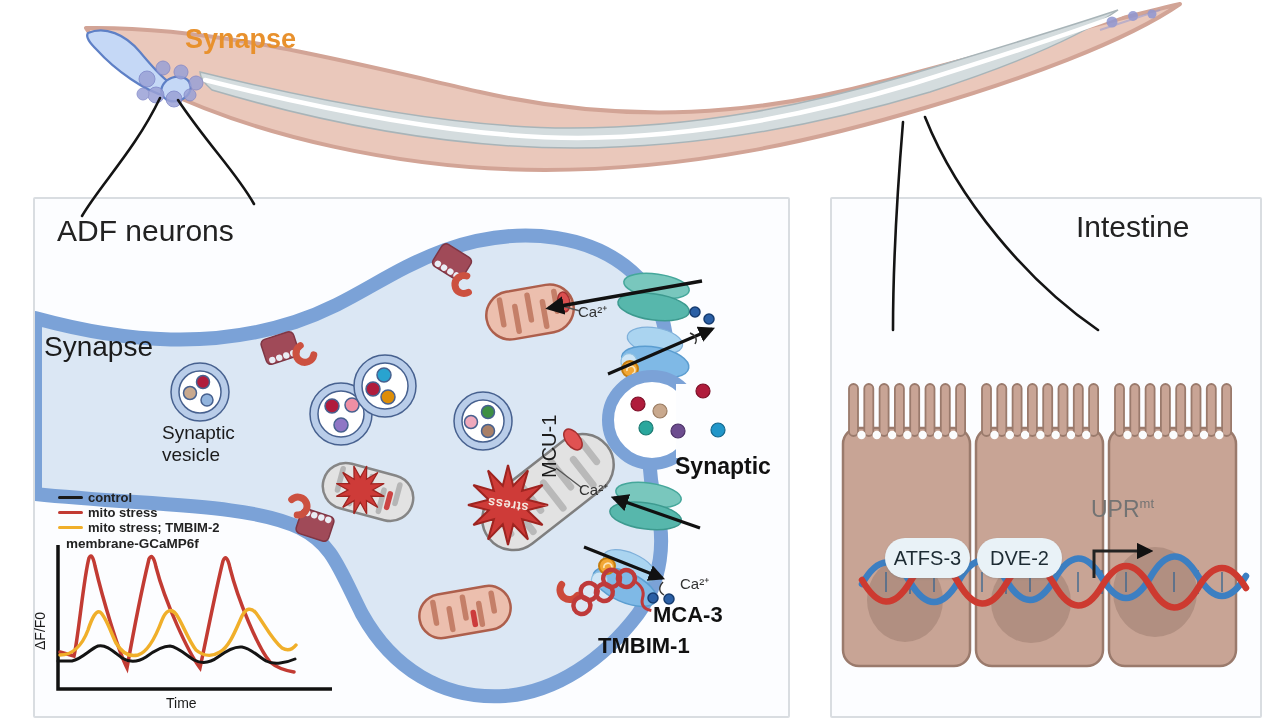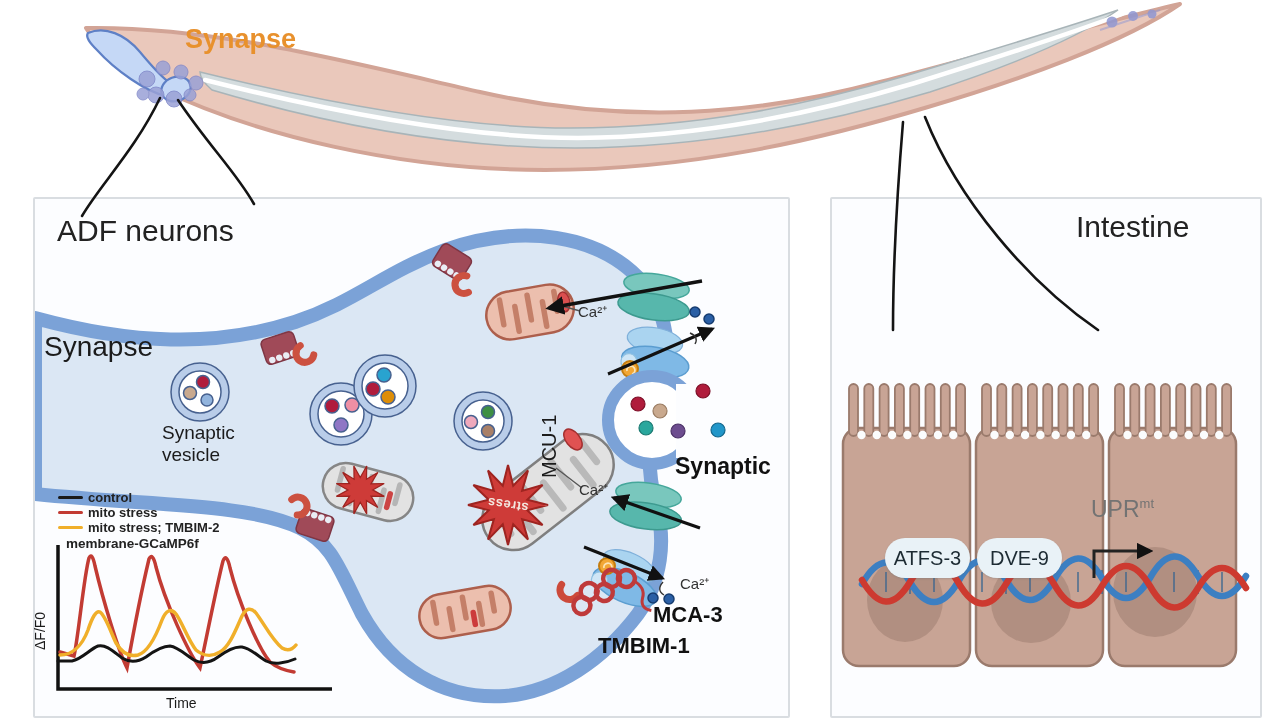--- a/index.html
+++ b/index.html
@@ -402,17 +402,17 @@
 </div>
 <div class="lbl gtitle">membrane-GCaMP6f</div>
 <div class="lbl ylab">ΔF/F0</div>
 <div class="lbl xlab">Time</div>
 
 <div class="lbl panel-title intestine-title">Intestine</div>
 <div id="atfs1" class="pill">
   <span>ATFS-3</span>
 </div>
 <div id="dve1" class="pill">
-  <span>DVE-9</span>
+  <span>DVE-2</span>
 </div>
 <div class="lbl upr">
   <span>UPR</span><sup>mt</sup>
 </div>
 
 </body></html>

